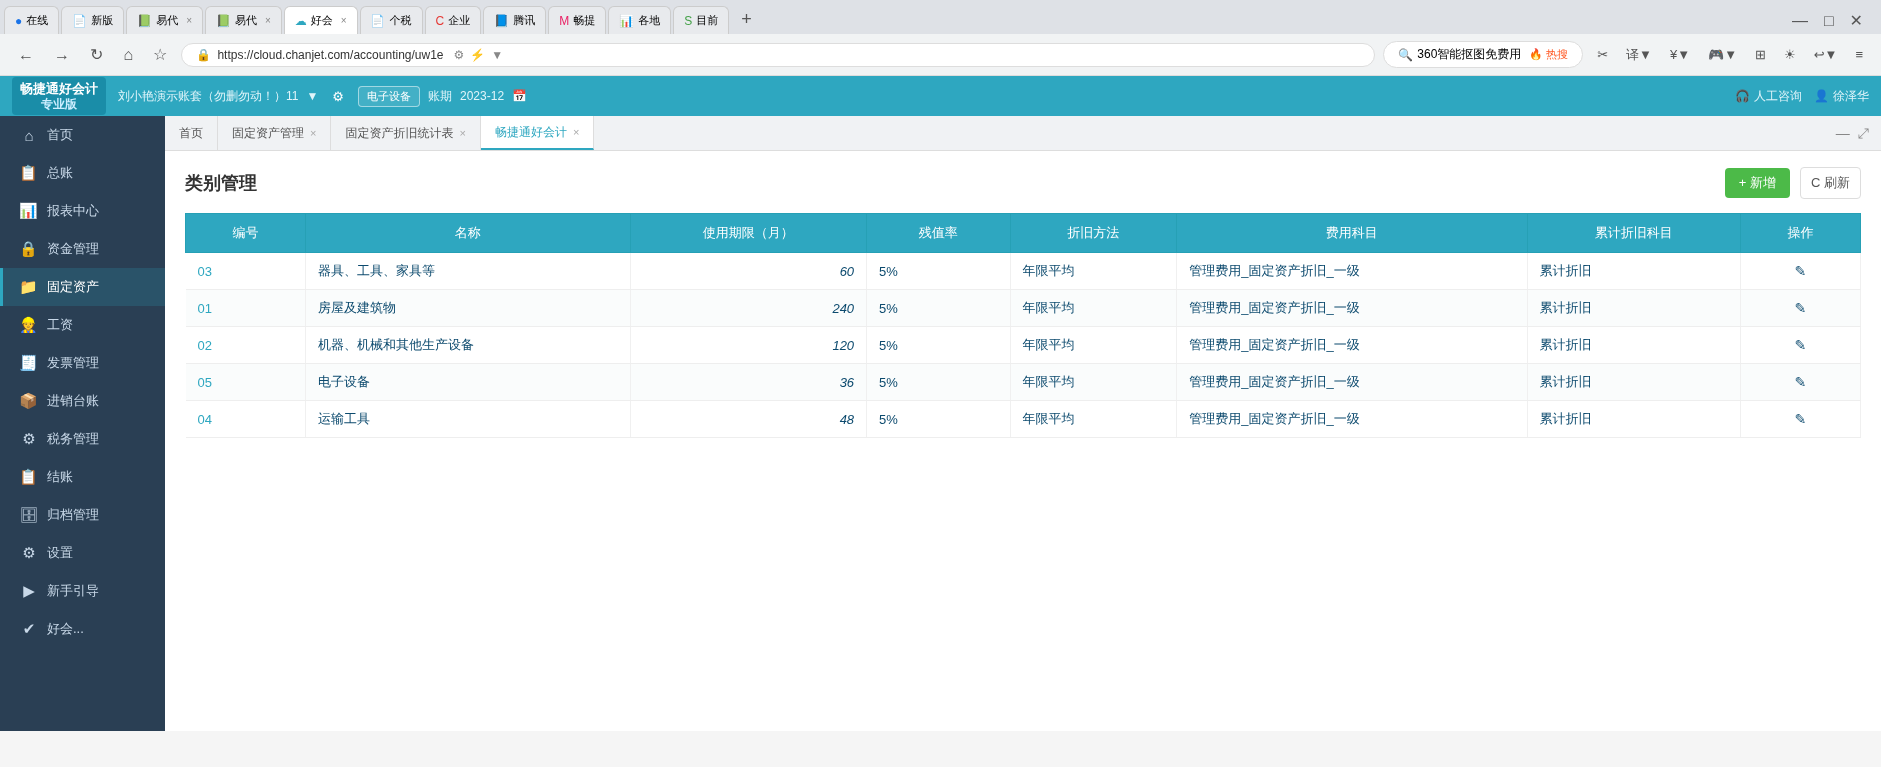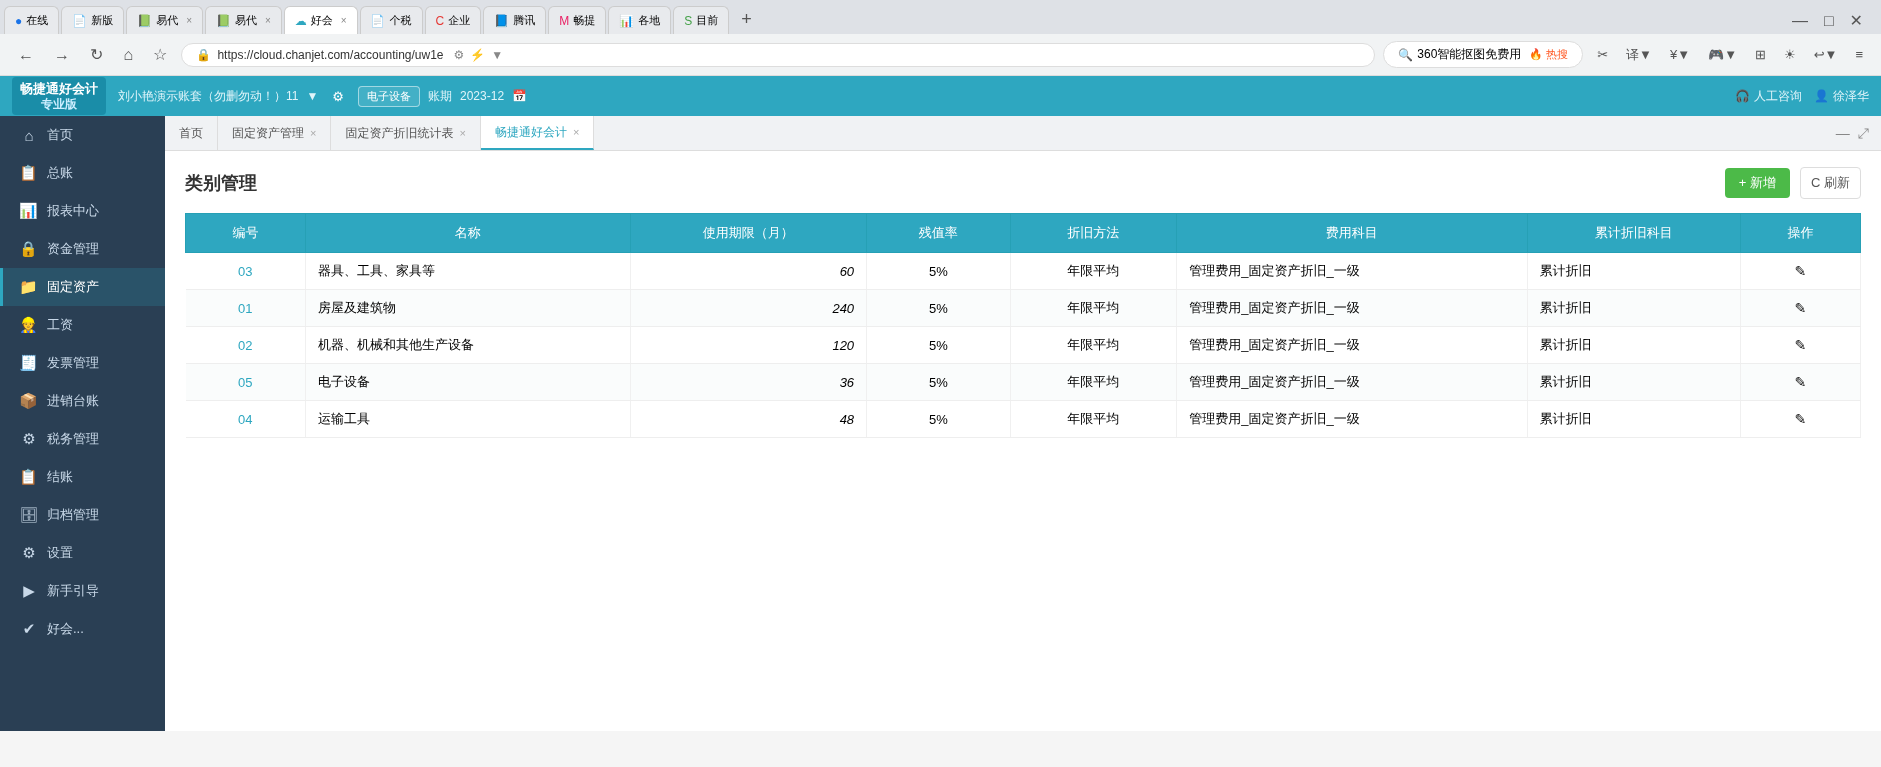--- a/index.html
+++ b/index.html
@@ -279,26 +279,26 @@
       padding: 10px 20px;
       text-align: center;
       font-weight: normal;
       border: 1px solid #26a0b5;
     }
     .data-table tbody tr {
       border-bottom: 1px solid #eee;
     }
     .data-table tbody td {
       padding: 9px 12px;
-      color: #000000;
+      color: #0c4a6e;
       border-bottom: 1px solid #eee;
       border-right: 1px solid #f0f0f0;
     }
     .data-table tbody td.num-col { text-align: right; font-style: italic; }
-    .data-table tbody td.center-col { text-align: center; }
+    .data-table tbody td.center-col { }
     .data-table tbody td.link-col { color: #2ea7c0; cursor: pointer; }
     .edit-icon {
       color: #aaa;
       cursor: pointer;
       font-size: 14px;
       text-align: center;
     }
 
     .resize-icon {
       margin-left: auto;

